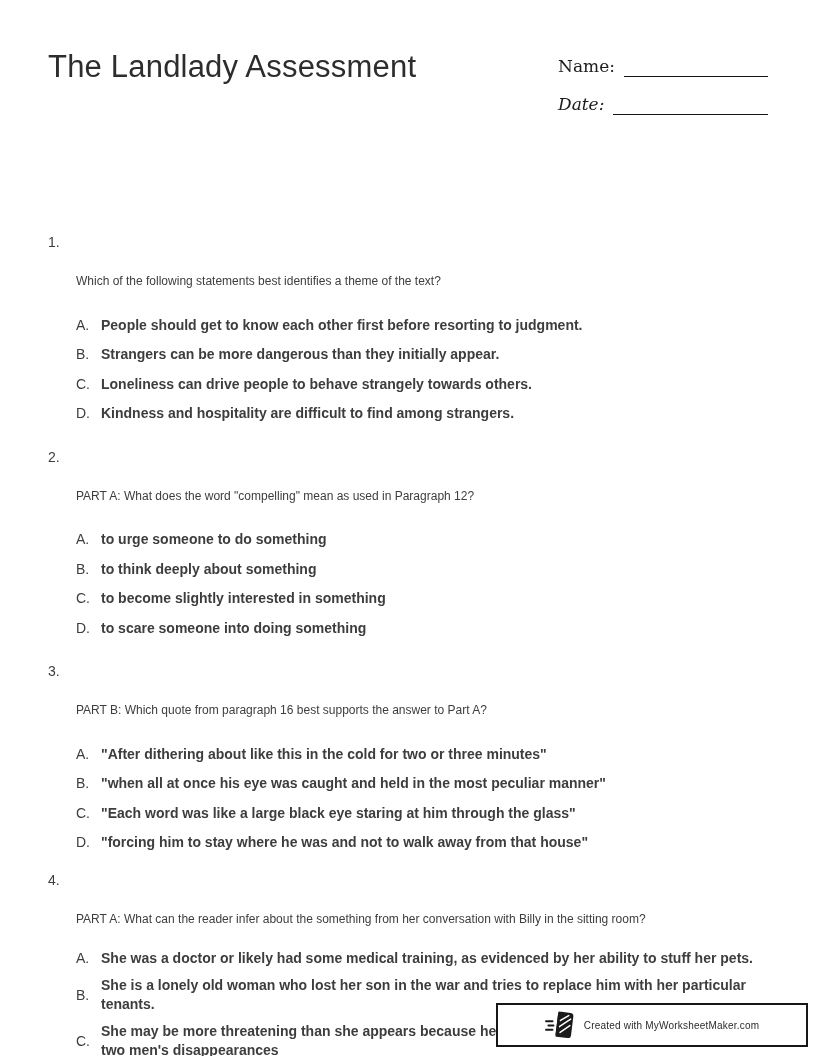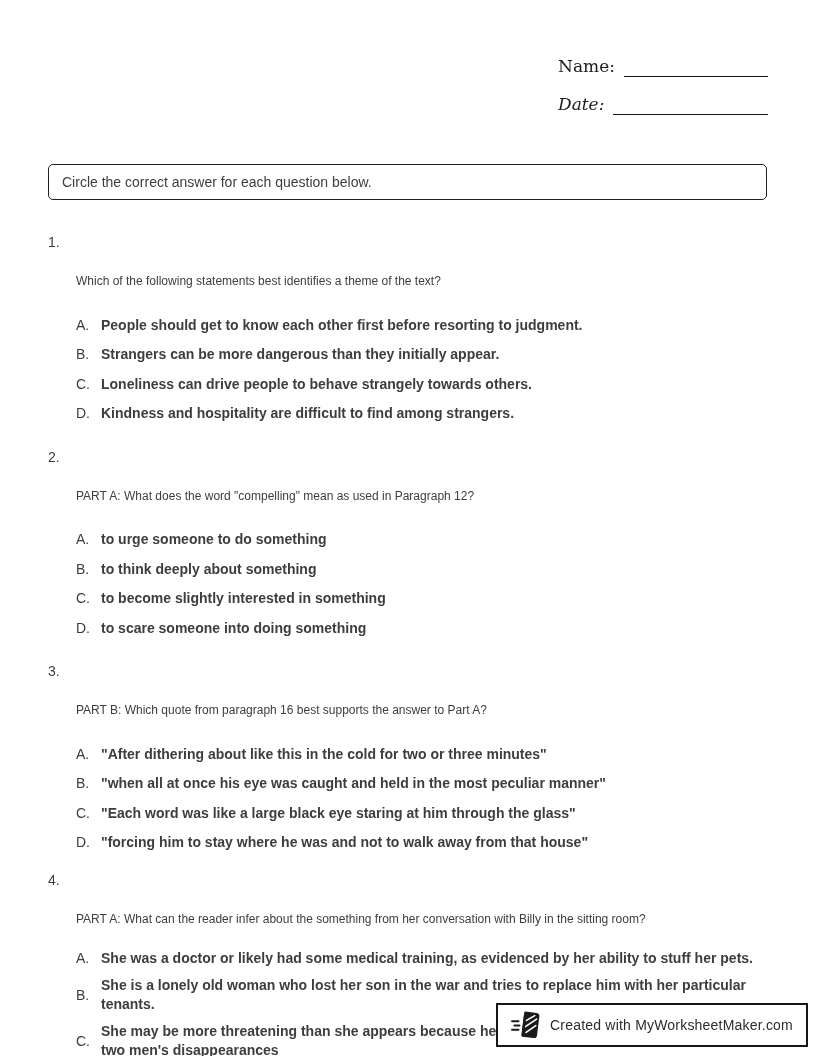--- a/index.html
+++ b/index.html
@@ -52,42 +52,40 @@
   .question:last-child .choices { margin-top:20px; }
   .question:last-child .choice { margin-bottom:7px; }
 
   
   .footer-box {
     position:absolute; top:1003px; right:8px; width:308px; height:40px;
     border:2px solid #161616; background:#fff;
     display:flex; align-items:center; justify-content:center;
   }
   .footer-icon { flex:none; margin-right:7px; display:flex; align-items:center; }
-  .footer-text { font-size:14px; color:#2b2b2b; letter-spacing:0.2px; }
+  .footer-text { font-size:10px; color:#2b2b2b; letter-spacing:0.2px; }
 </style>
 </head>
 <body>
 
 <div class="page">
 
+  <div class="title">The Landlady Assessment</div>
 
   <div class="namedate">
     <div class="nd-row">
       <span class="nd-label">Name:</span>
       <span class="nd-line"></span>
     </div>
     <div class="nd-row">
       <span class="nd-label">Date:</span>
       <span class="nd-line"></span>
     </div>
   </div>
 
-  <div class="instruction-box">
-    <span>Circle the correct answer for each question below.</span>
-  </div>
 
   <div class="questions">
   <div class="question">
     <div class="q-head">
       <span class="q-num">1.</span>
       <span class="q-text">Which of the following statements best identifies a theme of the text?</span>
     </div>
     <div class="choices">
   <div class="choice">
     <span class="c-letter">A.</span>

